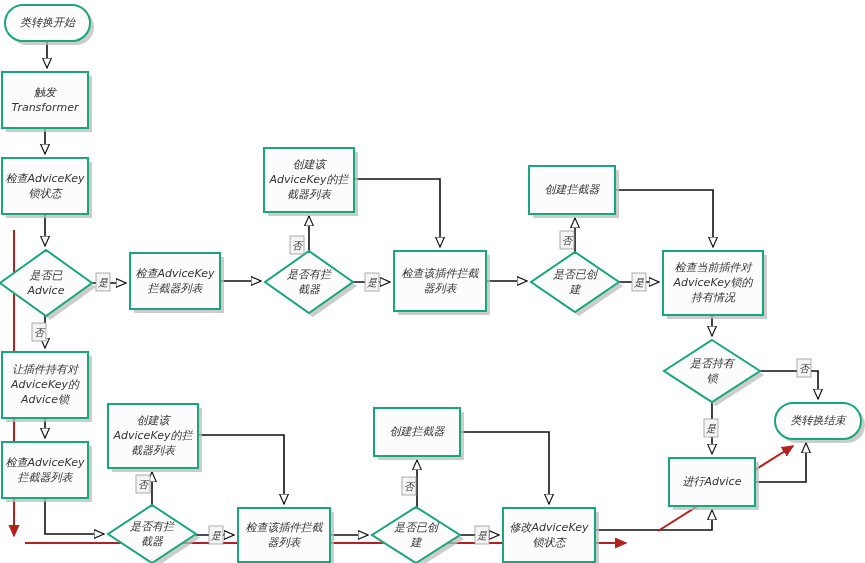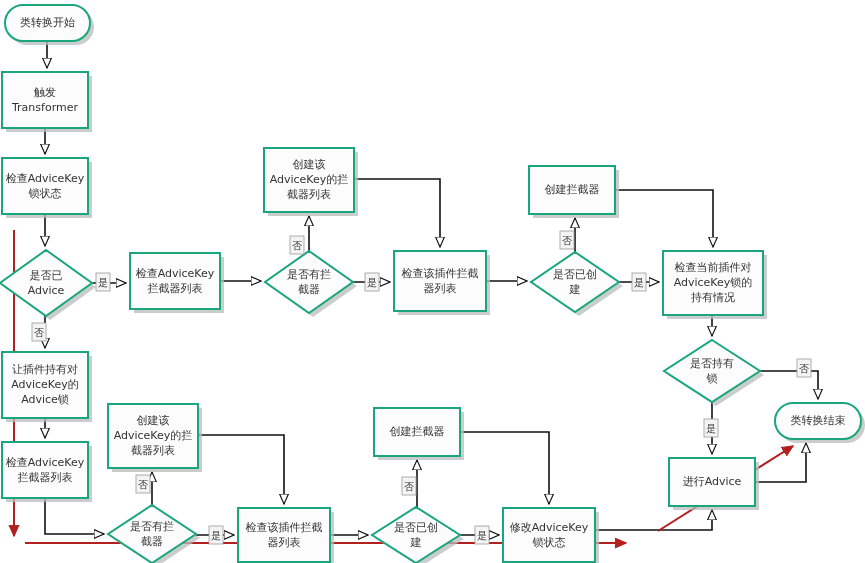--- a/index.html
+++ b/index.html
@@ -9,20 +9,21 @@
     width: 865px;
     height: 563px;
     overflow: hidden;
     font-family: "DejaVu Sans", "Liberation Sans", sans-serif;
   }
   #canvas {
     position: relative;
     width: 865px;
     height: 563px;
     background: #ffffff;
+    font-style: italic;
   }
   svg#diagram {
     position: absolute;
     left: 0; top: 0;
     width: 865px;
     height: 563px;
   }
   .node-text {
     font-family: "DejaVu Sans", "Liberation Sans", sans-serif;
     font-size: 11px;

